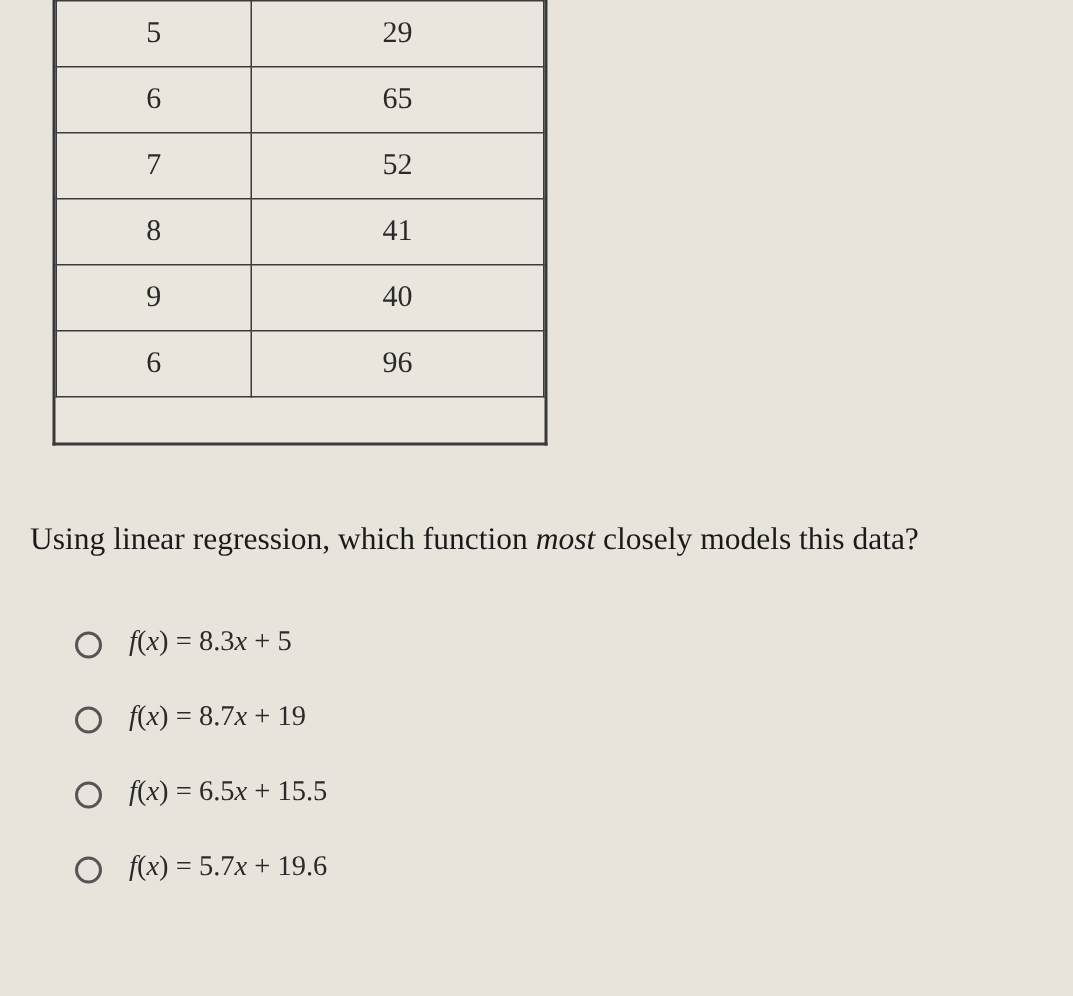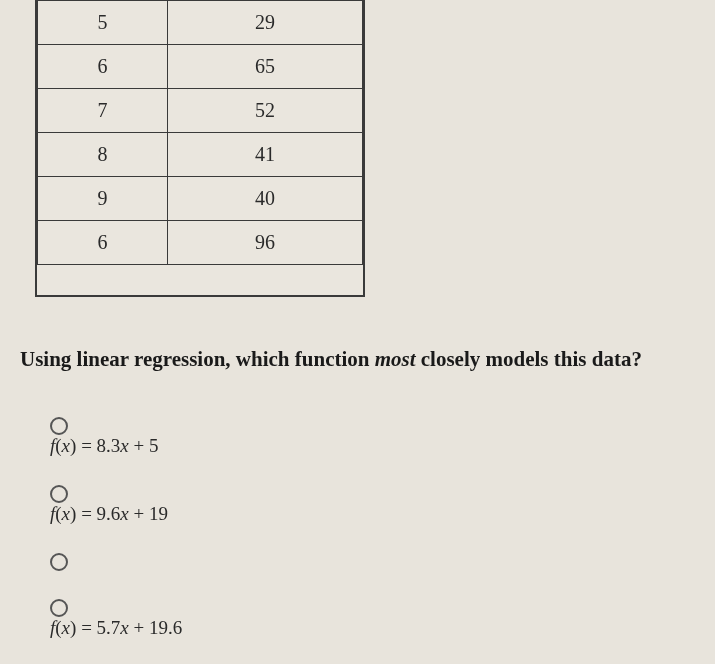--- a/index.html
+++ b/index.html
@@ -38,36 +38,35 @@
     td:first-child {
       width: 40%;
     }
     td:last-child {
       width: 60%;
     }
     .question {
       margin-top: 50px;
       margin-left: 20px;
       font-size: 21px;
-      font-weight: bold;
+      font-weight: normal;
       color: #1a1a1a;
     }
     .question .italic {
       font-style: italic;
     }
     .options {
       margin-top: 45px;
       margin-left: 50px;
     }
     .option {
       display: flex;
-      align-items: flex-start;
+      align-items: flex-end;
       margin-bottom: 28px;
       cursor: pointer;
-      flex-direction: column;
     }
     .radio {
       width: 18px;
       height: 18px;
       border: 2px solid #555;
       border-radius: 50%;
       margin-right: 18px;
       flex-shrink: 0;
       background: transparent;
     }
@@ -125,25 +124,28 @@
 <div class="options">
   <div class="option">
     <div class="radio"></div>
     <div class="option-label">
       <span class="fn">f</span><span class="paren">(</span><span class="fn">x</span><span class="paren">)</span><span class="paren"> = 8.3</span><span class="fn">x</span><span class="paren"> + 5</span>
     </div>
   </div>
   <div class="option">
     <div class="radio"></div>
     <div class="option-label">
-      <span class="fn">f</span><span class="paren">(</span><span class="fn">x</span><span class="paren">)</span><span class="paren"> = 9.6</span><span class="fn">x</span><span class="paren"> + 19</span>
+      <span class="fn">f</span><span class="paren">(</span><span class="fn">x</span><span class="paren">)</span><span class="paren"> = 8.7</span><span class="fn">x</span><span class="paren"> + 19</span>
     </div>
   </div>
   <div class="option">
     <div class="radio"></div>
+    <div class="option-label">
+      <span class="fn">f</span><span class="paren">(</span><span class="fn">x</span><span class="paren">)</span><span class="paren"> = 6.5</span><span class="fn">x</span><span class="paren"> + 15.5</span>
+    </div>
   </div>
   <div class="option">
     <div class="radio"></div>
     <div class="option-label">
       <span class="fn">f</span><span class="paren">(</span><span class="fn">x</span><span class="paren">)</span><span class="paren"> = 5.7</span><span class="fn">x</span><span class="paren"> + 19.6</span>
     </div>
   </div>
 </div>
 
 </body></html>

